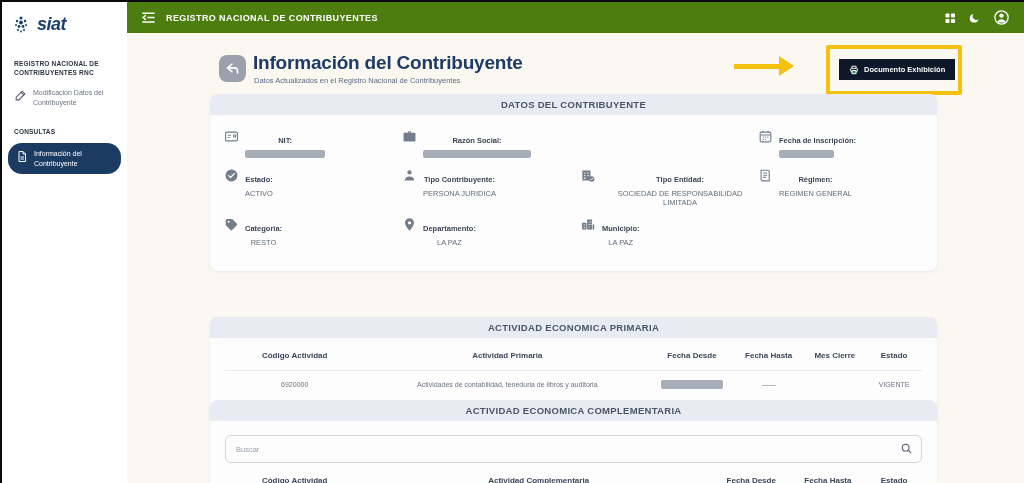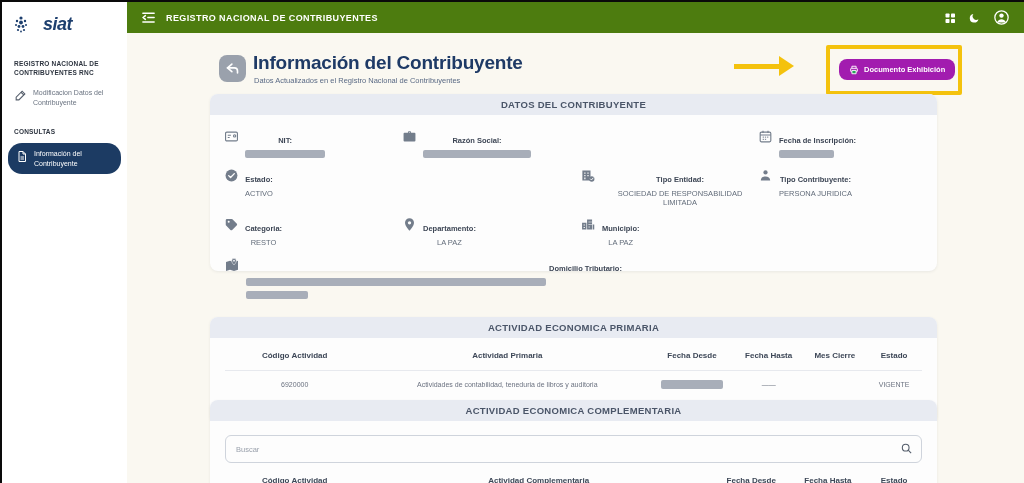--- a/index.html
+++ b/index.html
@@ -3,21 +3,21 @@
 <meta charset="utf-8">
 <style>
   * { margin:0; padding:0; box-sizing:border-box; }
   html,body { width:1024px; height:483px; overflow:hidden; background:#000; }
   body { font-family:"Liberation Sans", sans-serif; }
   .screen { position:relative; width:1024px; height:483px; background:#faf8f1;
             border-left:2px solid #0a0a0a; border-top:2px solid #0a0a0a; overflow:hidden; }
 
   
   .sidebar { position:absolute; left:0; top:0; width:125px; height:100%; background:#ffffff; z-index:5; }
-  .logo-row { display:flex; align-items:center; gap:14px; padding:12px 10px 10px 12px; cursor:pointer; }
+  .logo-row { display:flex; align-items:center; gap:8px; padding:12px 10px 10px 12px; cursor:pointer; }
   .logo-text { font-size:18px; font-weight:bold; font-style:italic; color:#1d3f6e; letter-spacing:-0.5px; }
   .side-group-title { font-size:6.5px; font-weight:bold; color:#2e3540; letter-spacing:.2px; padding:14px 10px 4px 12px; line-height:1.45; }
   .side-item { display:flex; align-items:flex-start; gap:6px; padding:6px 8px 6px 12px; color:#6a7380; font-size:7px; line-height:1.4; cursor:pointer; }
   .side-item .s-icon { flex:0 0 auto; margin-top:1px; color:#555e6b; }
   .side-item.active { background:#1c3b63; color:#ffffff; border-radius:14px; margin:2px 6px 0 6px; padding:6px 8px; }
   .side-item.active .s-icon { color:#ffffff; }
 
   
   .topbar { position:absolute; left:125px; right:0; top:0; height:31px; background:#4d7c0f; z-index:4;
             display:flex; align-items:center; padding:0 14px; color:#fff; }
@@ -26,22 +26,22 @@
   .tb-icon { cursor:pointer; display:flex; align-items:center; }
 
   
   .content { position:absolute; left:125px; right:0; top:31px; bottom:0; background:#faf8f1; overflow:hidden; }
 
   .back-btn { position:absolute; left:92px; top:22px; width:27px; height:27px; background:#9aa1ac;
               border-radius:8px; display:flex; align-items:center; justify-content:center; cursor:pointer; }
   .page-title { position:absolute; left:126px; top:19px; font-size:19px; font-weight:bold; color:#1e3a66; letter-spacing:-0.2px; }
   .page-subtitle { position:absolute; left:127px; top:43px; font-size:7.5px; color:#5a6a85; }
 
-  .doc-btn { position:absolute; left:712px; top:26px; height:21px; padding:0 10px; background:#a21caf;
-             border:none; border-radius:8px; color:#fff; font-size:7.5px; font-weight:bold;
+  .doc-btn { position:absolute; left:712px; top:26px; height:21px; padding:0 10px; background:#0f172a;
+             border:none; border-radius:0; color:#fff; font-size:7.5px; font-weight:bold;
              display:flex; align-items:center; gap:5px; cursor:pointer; font-family:inherit; }
 
   .hl-box { position:absolute; left:699px; top:12px; width:136px; height:50px;
             border:4px solid #f4c20d; border-radius:2px; pointer-events:none; }
   .hl-arrow-shaft { position:absolute; left:607px; top:31px; width:47px; height:5px; background:#f4c20d; }
   .hl-arrow-head { position:absolute; left:652px; top:23px; width:0; height:0;
             border-top:10px solid transparent; border-bottom:10px solid transparent; border-left:15px solid #f4c20d; }
 
   .card { position:absolute; left:83px; width:727px; background:#fdfdfd; border-radius:8px;
           box-shadow:0 1px 3px rgba(40,50,70,.08); }
@@ -228,40 +228,50 @@
           <div class="field">
             <span class="f-icon">
               <svg width="15" height="15" viewBox="0 0 24 24">
                   <circle cx="12" cy="12" r="9.5" fill="#737d8b"></circle>
                 <path d="M7.5 12.2 l3 3 L16.5 9" fill="none" stroke="#fdfdfd" stroke-width="2.2" stroke-linecap="round" stroke-linejoin="round"></path>
               </svg>
               </span>
             <span><span class="f-label">Estado:</span>
               <span class="f-value" style="display:block">ACTIVO</span></span>
           </div>
+          <div class="field">
+            <span class="f-icon">
+              <svg width="15" height="15" viewBox="0 0 24 24" fill="#737d8b">
+                <circle cx="12" cy="7" r="3.4"></circle>
+                  <path d="M4.5 20 c0-4.4 3.3-6.6 7.5-6.6 s7.5 2.2 7.5 6.6 Z"></path>
+              </svg>
+              </span>
+            <span><span class="f-label">Tipo Contribuyente:</span>
+              <span class="f-value" style="display:block">PERSONA JURIDICA</span></span>
+          </div>
           <div class="field c3">
             <span class="f-icon">
               <svg width="16" height="15" viewBox="0 0 24 24" fill="#737d8b">
                 <path d="M3 4 h13 v16 H3 Z M6 7 h2 v2 H6 Z M11 7 h2 v2 h-2 Z M6 11 h2 v2 H6 Z M11 11 h2 v2 h-2 Z M6 15 h2 v3 H6 Z" fill-rule="evenodd"></path>
                 <circle cx="18" cy="17.5" r="4.3"></circle>
                 <path d="M16 17.6 l1.5 1.5 L20.2 16" fill="none" stroke="#fdfdfd" stroke-width="1.5" stroke-linecap="round"></path>
               </svg>
               </span>
             <span><span class="f-label">Tipo Entidad:</span>
               <span class="f-value" style="display:block">SOCIEDAD DE RESPONSABILIDAD LIMITADA</span></span>
           </div>
-          <div class="field">
-            <span class="f-icon">
-              <svg width="15" height="15" viewBox="0 0 24 24" fill="#737d8b">
-                <circle cx="12" cy="7" r="3.4"></circle>
-                  <path d="M4.5 20 c0-4.4 3.3-6.6 7.5-6.6 s7.5 2.2 7.5 6.6 Z"></path>
-              </svg>
-              </span>
-            <span><span class="f-label">Tipo Contribuyente:</span>
-              <span class="f-value" style="display:block">PERSONA JURIDICA</span></span>
+          <div class="field c4">
+            <span class="f-icon">
+              <svg width="15" height="15" viewBox="0 0 24 24" fill="none" stroke="currentColor" stroke-width="1.8">
+                <path d="M5 3.5 h11 a2 2 0 0 1 2 2 V20.5 H7 a2 2 0 0 1-2-2 Z"></path>
+                <path d="M8.5 8 h6 M8.5 11.5 h6 M8.5 15 h4"></path>
+              </svg>
+              </span>
+            <span><span class="f-label">Régimen:</span>
+              <span class="f-value" style="display:block">REGIMEN GENERAL</span></span>
           </div>
         </div>
 
         <div class="frow">
           <div class="field">
             <span class="f-icon">
               <svg width="15" height="15" viewBox="0 0 24 24" fill="#737d8b">
                 <path d="M20.6 13.1 L13.1 20.6 a2 2 0 0 1-2.8 0 L3.4 13.7 A2 2 0 0 1 2.8 12.3 V5 a2 2 0 0 1 2-2 h7.3 a2 2 0 0 1 1.4.6 l7.1 7.1 a2 2 0 0 1 0 2.4 Z"></path>
                 <circle cx="7.5" cy="7.5" r="1.6" fill="#fdfdfd"></circle>
               </svg>
@@ -285,36 +295,20 @@
                 <path d="M2.5 20 V9 h7 v11 Z M5 12 h2 v1.6 H5 Z M5 16 h2 v1.6 H5 Z" fill-rule="evenodd"></path>
                 <path d="M10.5 20 V4 h8 v16 Z M13 7 h1.6 v1.6 H13 Z M16 7 h1.6 v1.6 H16 Z M13 11 h1.6 v1.6 H13 Z M16 11 h1.6 v1.6 H16 Z M13 15 h1.6 v1.6 H13 Z" fill-rule="evenodd"></path>
                 <path d="M19.5 20 v-8 h2.5 v8 Z"></path>
               </svg>
               </span>
             <span><span class="f-label">Municipio:</span>
               <span class="f-value" style="display:block">LA PAZ</span></span>
           </div>
         </div>
 
-        <div class="frow">
-          <div class="field full">
-            <span class="f-icon">
-              <svg width="16" height="16" viewBox="0 0 24 24" fill="#737d8b">
-                <path d="M9 5.5 L3 7.5 V21 l6-2 6 2 6-2 V5.5 l-6 2 Z M9 5.5 V19 M15 7.5 V21" fill-rule="evenodd"></path>
-                <path d="M15 2 a3.6 3.6 0 0 0-3.6 3.6 C11.4 8.3 15 12 15 12 s3.6-3.7 3.6-6.4 A3.6 3.6 0 0 0 15 2 Z" stroke="#fdfdfd" stroke-width="0.8"></path>
-                <circle cx="15" cy="5.6" r="1.3" fill="#fdfdfd"></circle>
-              </svg>
-              </span>
-            <span style="flex:1">
-              <span class="f-label">Domicilio Tributario:</span>
-              <span class="redact" style="display:block;width:300px;"></span>
-              <span class="redact" style="display:block;width:62px;margin-top:5px;"></span>
-            </span>
-          </div>
-        </div>
       </div>
     </div>
 
     <div class="card card-prim">
       <div class="card-header">ACTIVIDAD ECONOMICA PRIMARIA</div>
       <table class="acts">
         <colgroup>
             <col style="width:20%">
             <col style="width:41%">
             <col style="width:12%">

